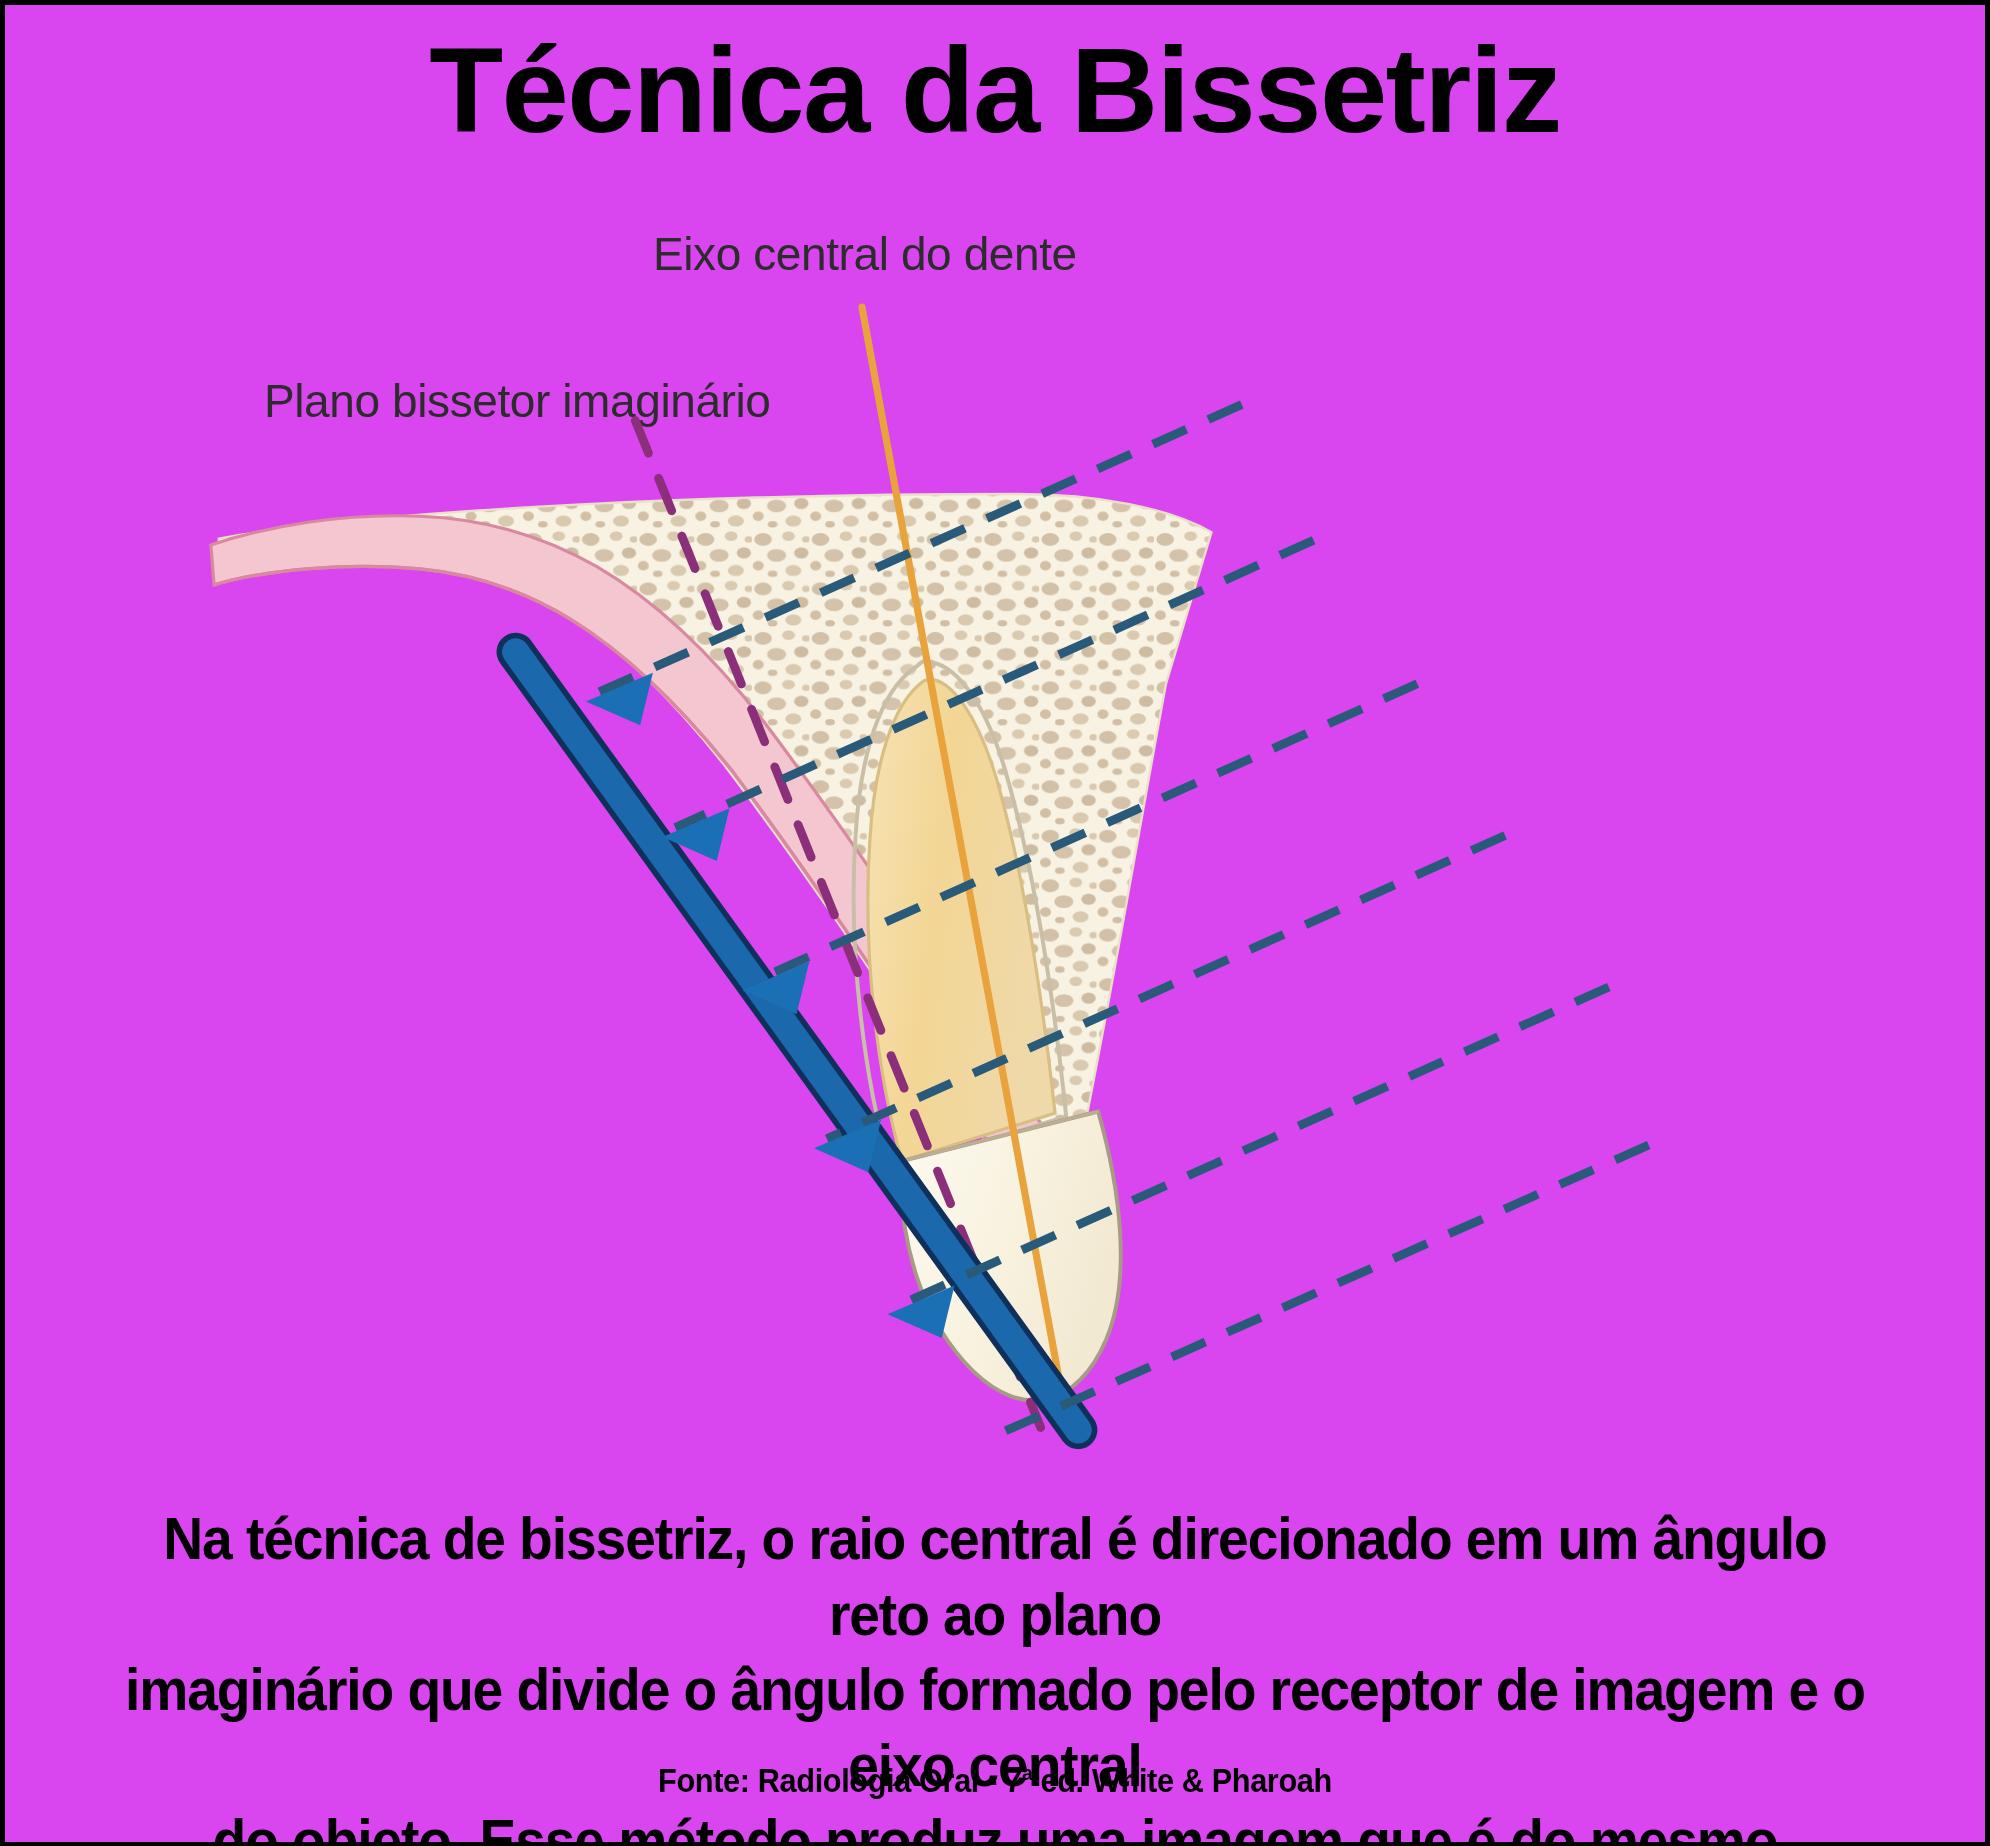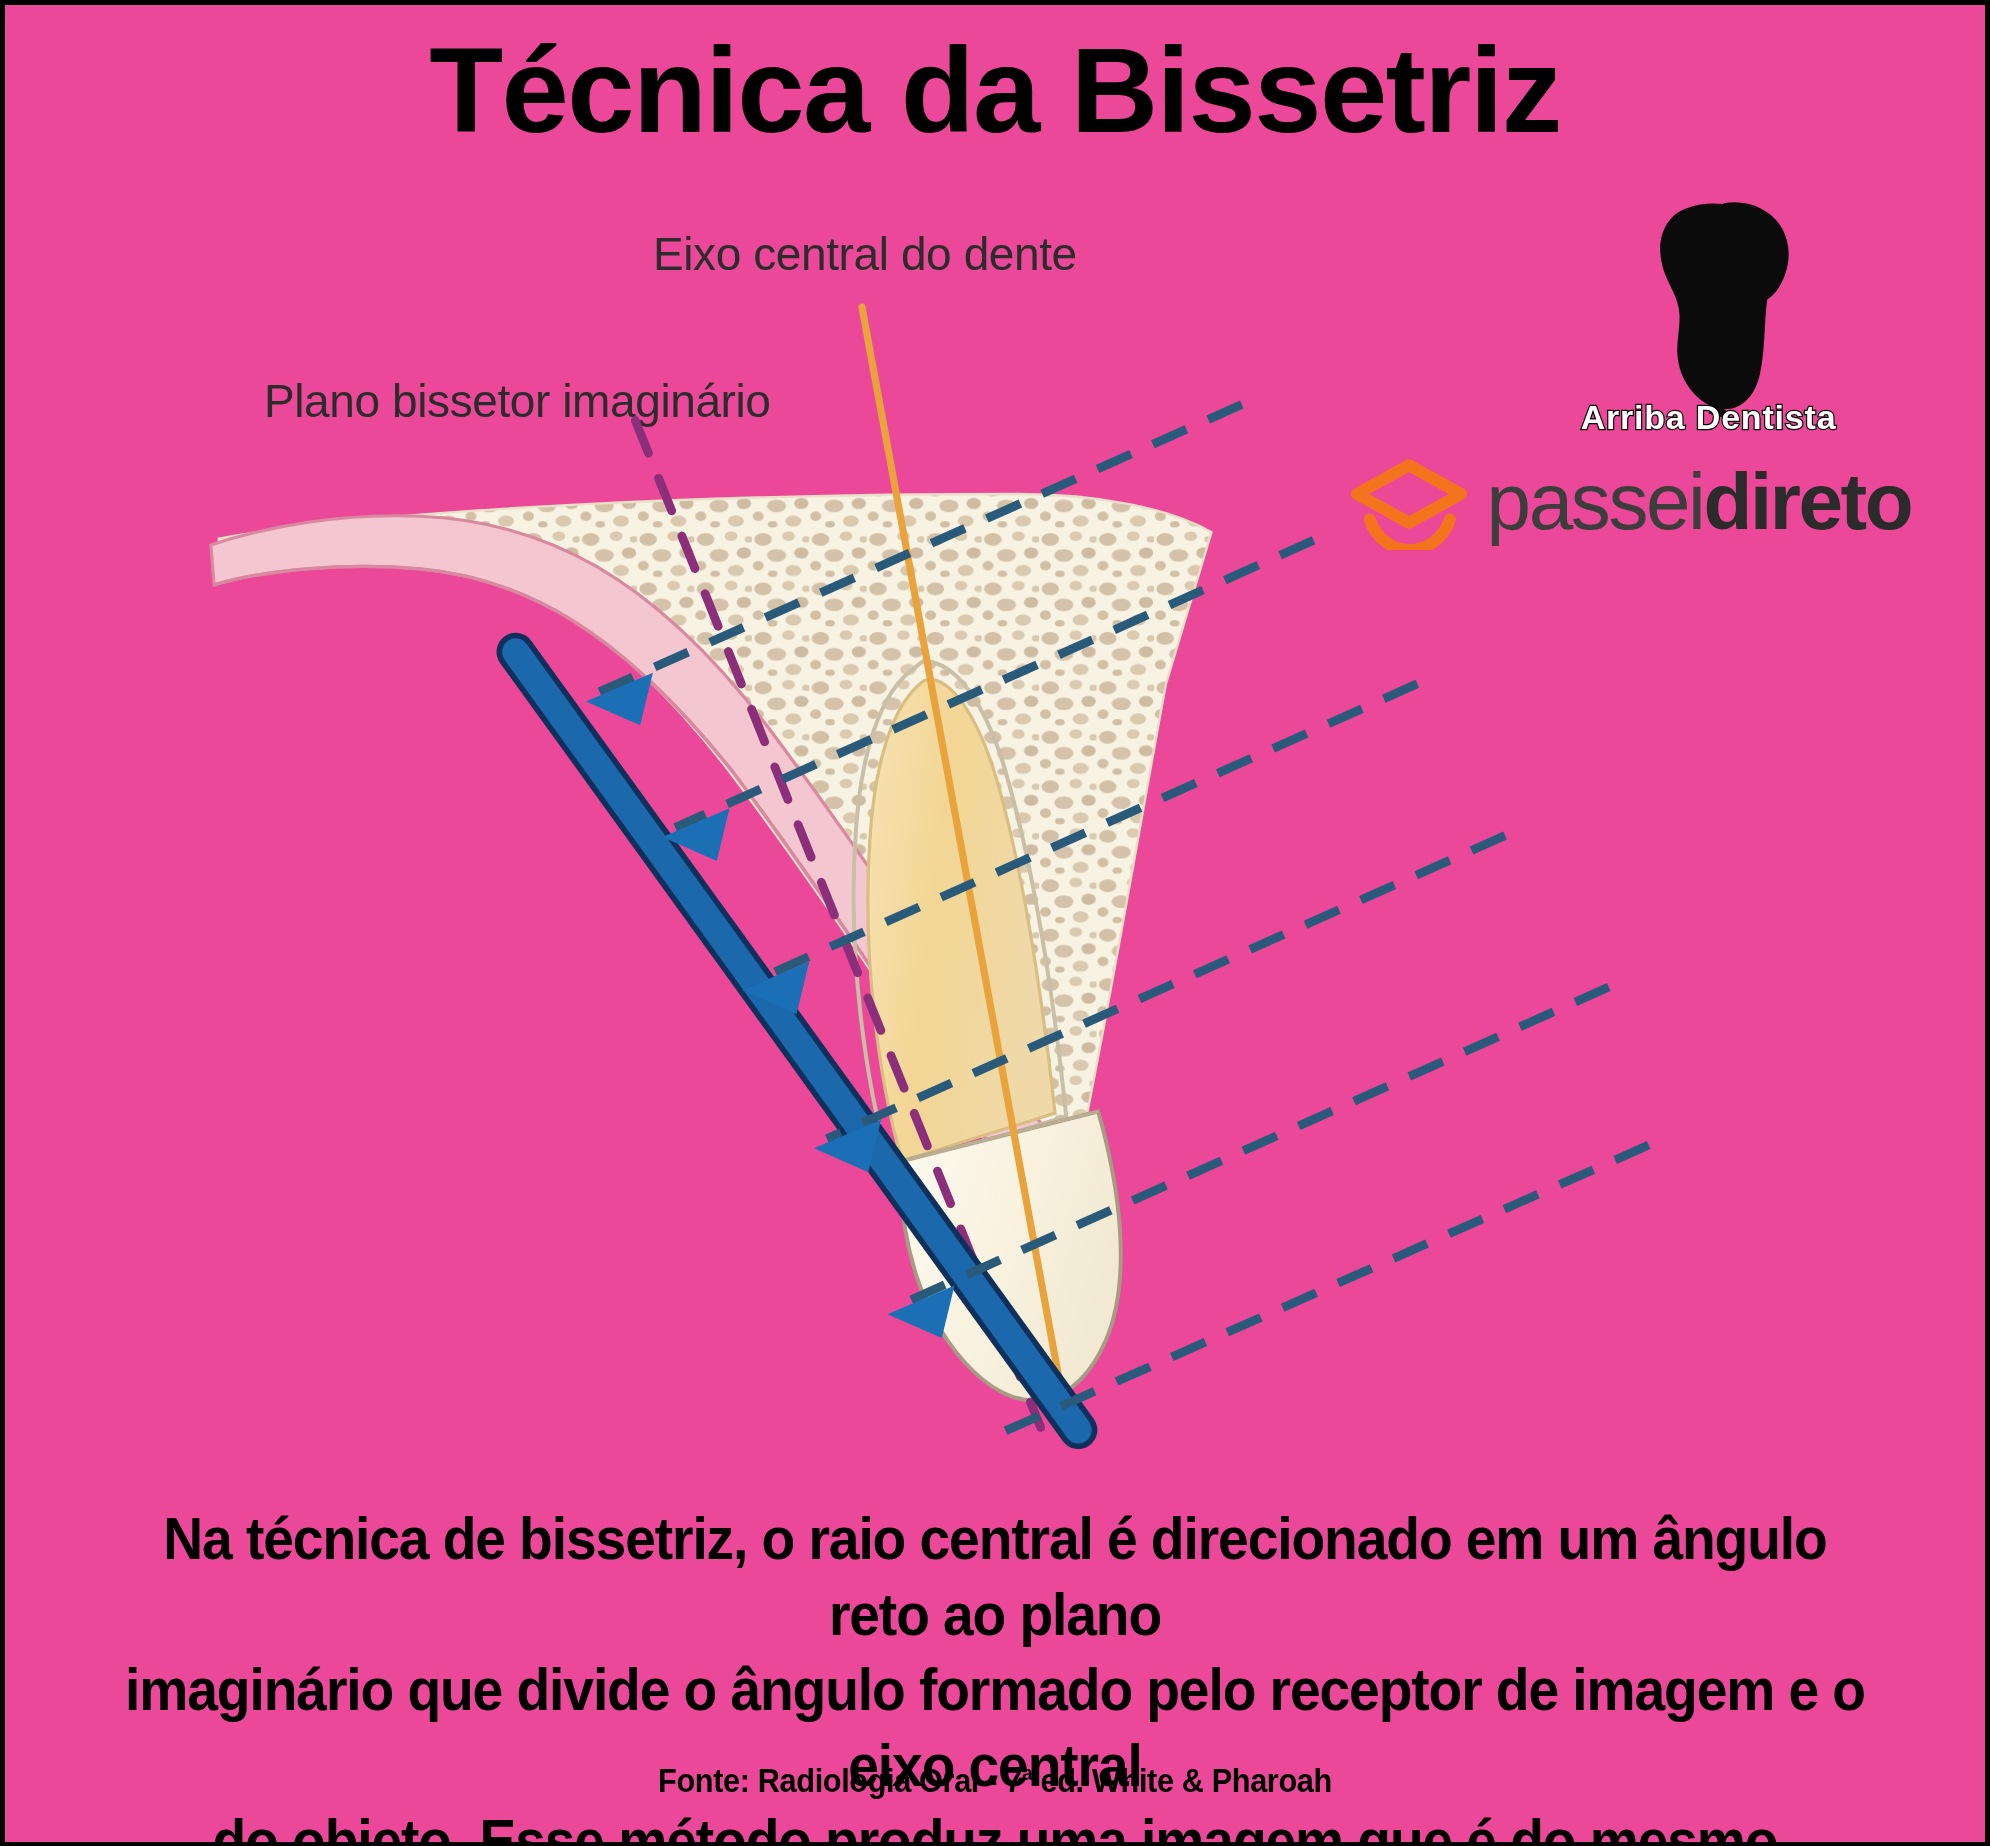--- a/index.html
+++ b/index.html
@@ -3,21 +3,21 @@
 <meta charset="utf-8">
 <style>
   html,body{margin:0;padding:0;background:#ffffff;}
   body{
     width:1990px;height:1847px;
     font-family:"Liberation Sans", sans-serif;
     overflow:hidden;position:relative;
   }
   #page{
     position:absolute;inset:0;
-    background:#ec4899;
+    background:#d946ef;
     border:5.6px solid #000000;
     box-sizing:border-box;
   }
 
   
   #title{
     position:absolute;left:0;right:0;top:22.3px;
     text-align:center;
     font-size:121px;
     font-weight:bold;
@@ -220,43 +220,20 @@
 
     <g fill="#1A6FB5">
       <polygon points="728,712 812,676 796,742"></polygon>
       <polygon points="824,882 908,846 892,912"></polygon>
       <polygon points="924,1074 1008,1038 992,1104"></polygon>
       <polygon points="1014,1272 1098,1236 1082,1302"></polygon>
       <polygon points="1106,1480 1190,1444 1174,1510"></polygon>
     </g>
   </svg>
 
-  <div id="logo-block">
-
-    <svg id="tooth-mark" viewBox="0 0 230 280">
-      <path d="M72,14 C48,22 34,48 40,80 C44,104 58,118 62,140
-               C66,164 56,184 62,210 C68,238 90,262 114,266
-               C140,270 158,250 164,222 C172,184 168,146 176,112
-               C184,78 182,44 158,24 C136,6 96,4 72,14 Z" fill="#0b0b0b"></path>
-      <path d="M118,8 C146,2 178,14 192,40 C206,66 200,96 186,116
-               C172,136 150,140 136,128 C120,114 118,86 122,58
-               C124,40 118,24 118,8 Z" fill="#0b0b0b"></path>
-      <path d="M104,246 C110,258 118,268 128,272 L122,278 L100,272 Z" fill="#0b0b0b"></path>
-    </svg>
-
-    <div id="arriba-text">Arriba Dentista</div>
-
-    <div id="pd-row">
-      <svg id="pd-icon" viewBox="0 0 150 120">
-        <polygon points="75,14 140,50 75,86 10,50" fill="none" stroke="#F4731C" stroke-width="15" stroke-linejoin="round"></polygon>
-        <path d="M26,82 C34,108 58,120 76,120 C94,120 118,108 126,82" fill="none" stroke="#F4731C" stroke-width="15" stroke-linecap="round"></path>
-      </svg>
-      <div id="pd-word"><span class="light">passei</span><b>direto</b></div>
-    </div>
-  </div>
 
   <div id="caption">
     <div>Na técnica de bissetriz, o raio central é direcionado em um ângulo reto ao plano</div>
     <div>imaginário que divide o ângulo formado pelo receptor de imagem e o eixo central</div>
     <div>do objeto. Esse método produz uma imagem que é do mesmo comprimento do</div>
 
   </div>
 
   <div id="source"><span>Fonte: Radiologia Oral - 7</span><sup>a</sup><span> ed. White &amp; Pharoah</span></div>
 

